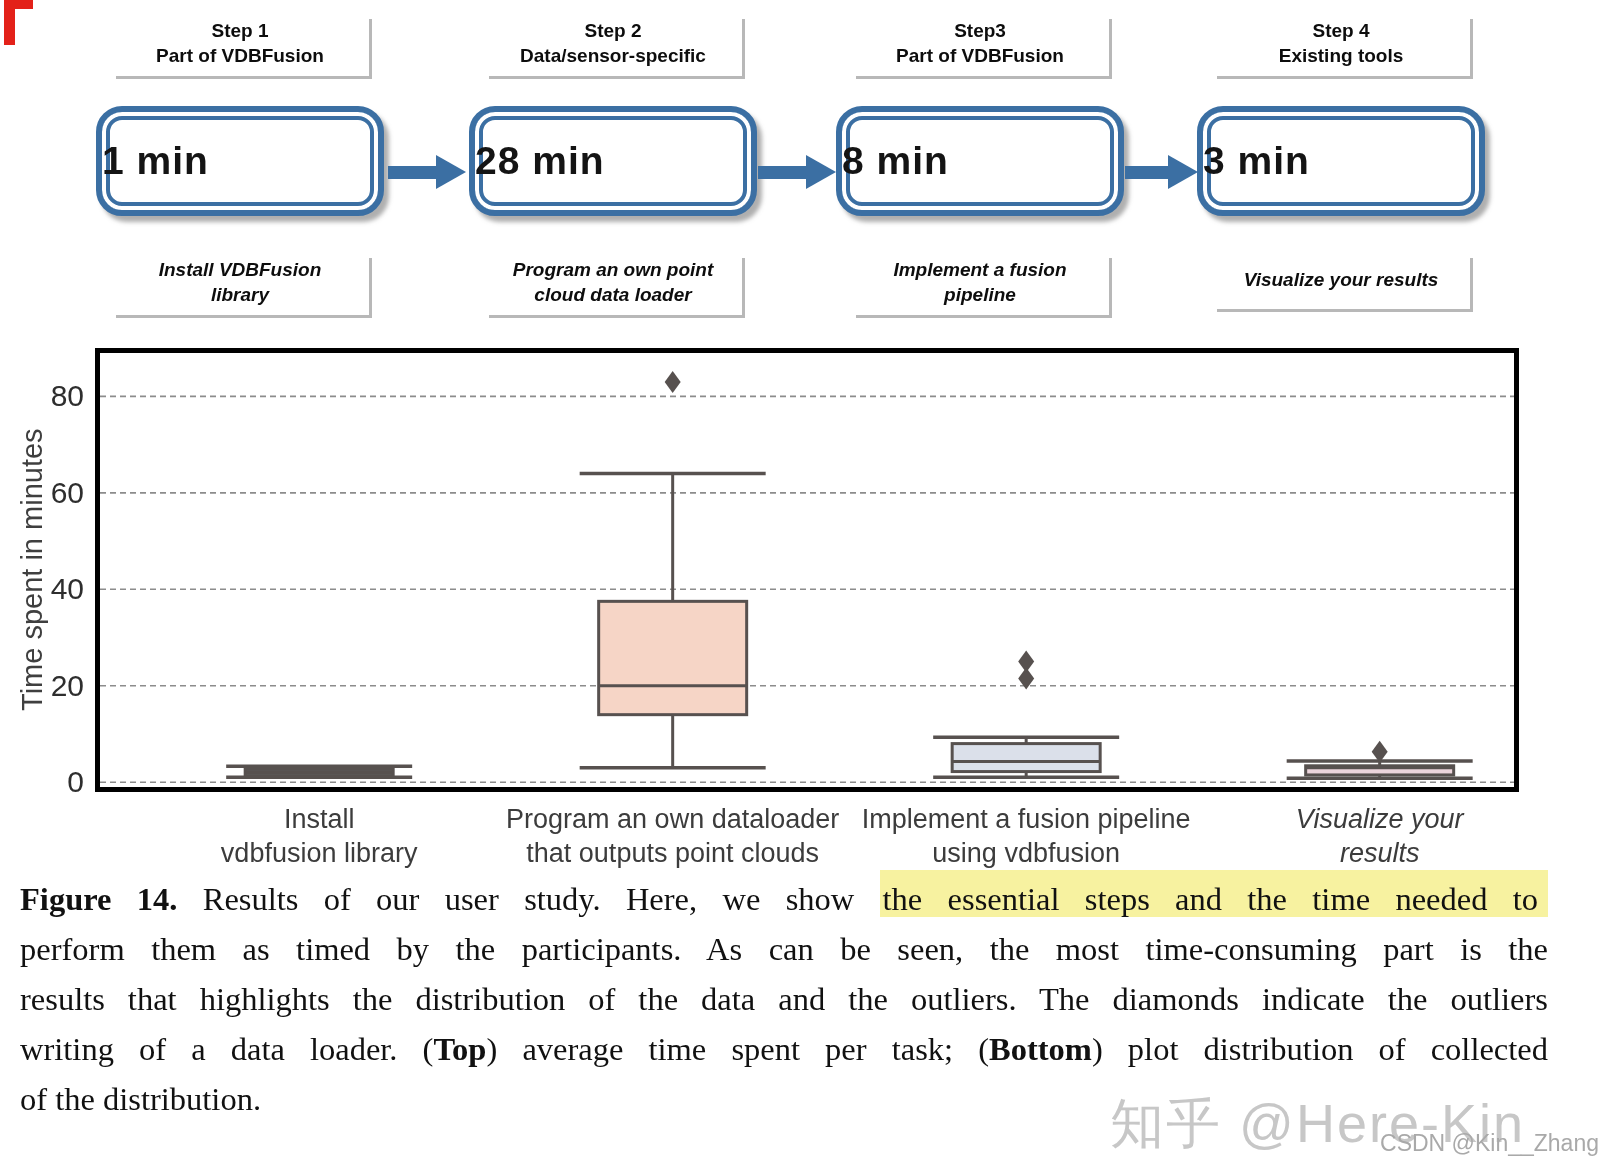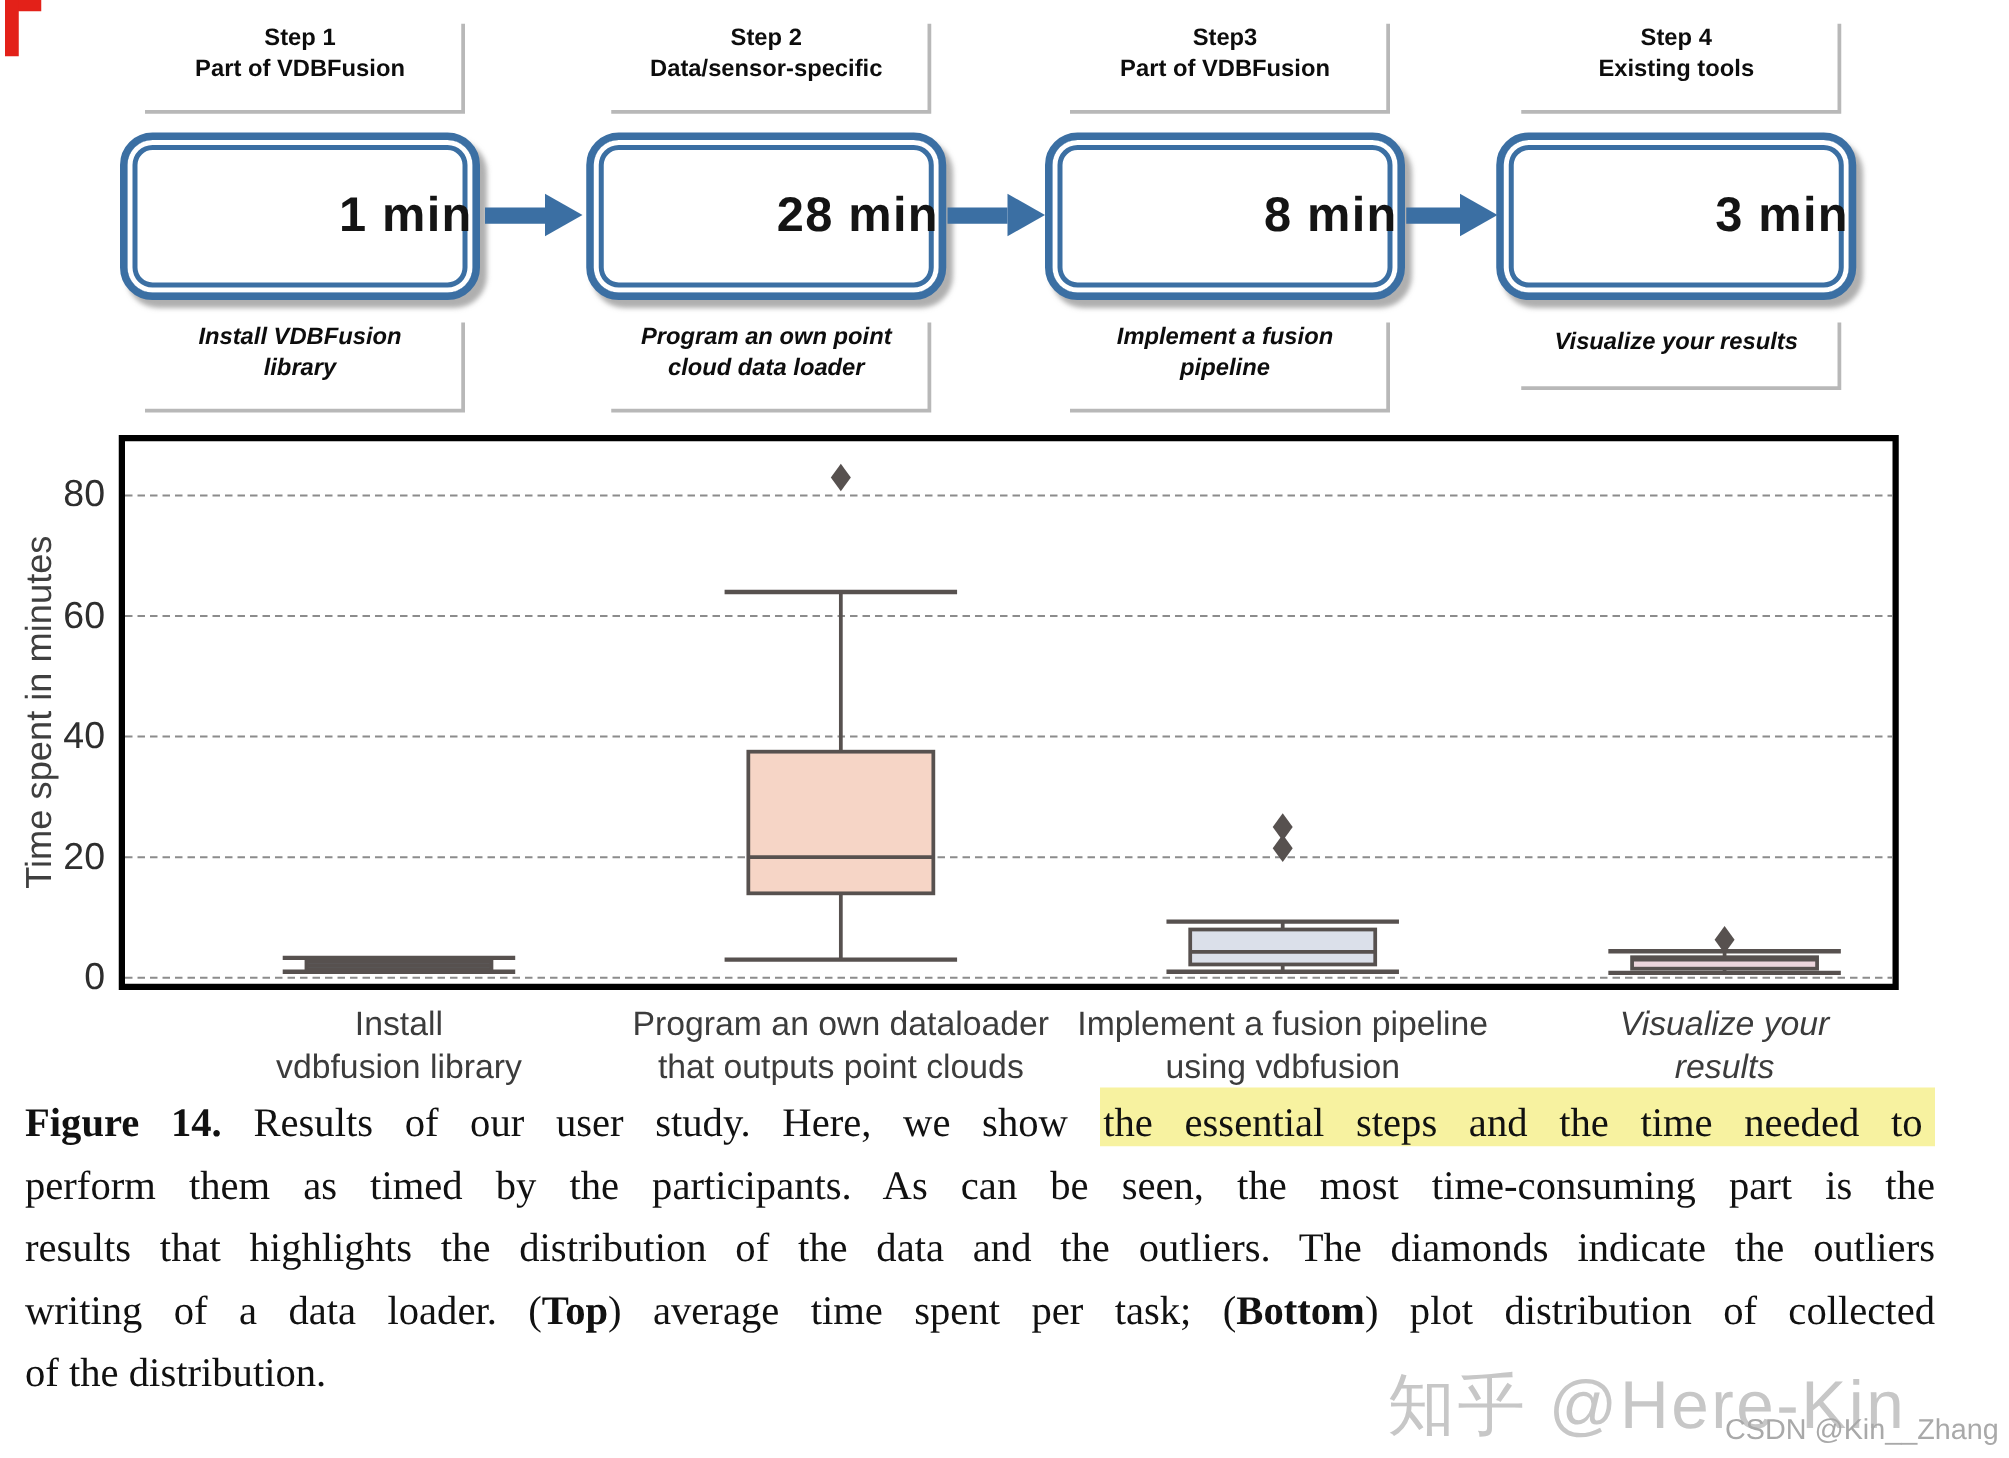--- a/index.html
+++ b/index.html
@@ -7,26 +7,26 @@
         font-family:"Liberation Sans",sans-serif;}
 
   
   .corner-mark{position:absolute;left:4px;top:0px;width:18px;height:36px;
     border-left:11px solid var(--red,#e32119);border-top:9px solid var(--red,#e32119);}
 
   
   .fc-header,.fc-desc{position:absolute;width:258px;min-height:56px;background:#fff;
     display:flex;align-items:center;justify-content:center;text-align:center;
     font-weight:bold;font-size:19px;line-height:25px;color:#0d0d0d;white-space:pre-line;
-    box-shadow:4px 4px 0 -1px #b8b8b8;padding:4px 2px 20px 2px;box-sizing:border-box;}
+    box-shadow:4px 4px 0 -1px #b8b8b8;padding:4px 2px 8px 2px;box-sizing:border-box;}
   .fc-header{top:14px;}
   .fc-desc{top:253px;font-style:italic;}
-  .flowbox{position:absolute;top:106px;width:288px;height:134px;box-sizing:border-box;
+  .flowbox{position:absolute;top:106px;width:288px;height:110px;box-sizing:border-box;
     background:#fff;border:6px solid var(--blue);border-radius:26px;
-    display:flex;align-items:center;justify-content:flex-end;
+    display:flex;align-items:center;justify-content:flex-start;
     box-shadow:5px 6px 4px rgba(110,110,110,.55), inset 0 0 0 4px #ffffff, inset 0 0 0 8px var(--blue);}
   .fc-time{font-weight:bold;font-size:39px;color:#141414;letter-spacing:1px;}
   .arrow-shaft{position:absolute;top:166px;height:13px;background:var(--blue);}
   .arrow-head{position:absolute;top:155px;width:0;height:0;
     border-left:30px solid var(--blue);border-top:17px solid transparent;border-bottom:17px solid transparent;}
 
   
   .plot-frame{position:absolute;left:95px;top:348px;width:1424px;height:444px;
     border:5px solid #000;box-sizing:border-box;background:#fff;}
   .plot-frame svg{display:block;}

